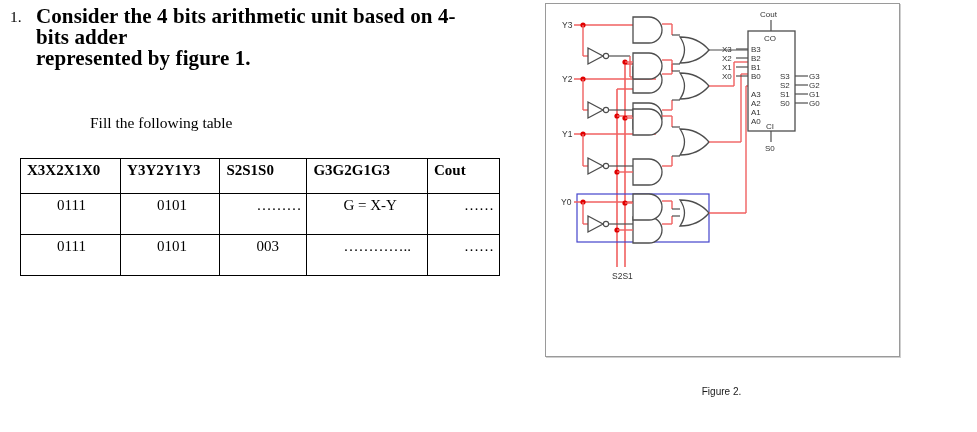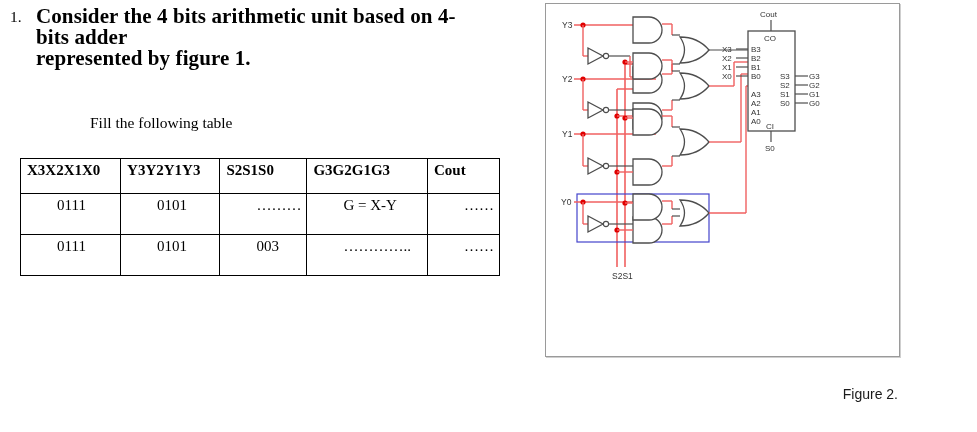--- a/index.html
+++ b/index.html
@@ -31,22 +31,22 @@
   .col-y{width:108px;}
   .col-s{width:62px;}
   .col-g{width:125px;}
   .col-c{width:50px;}
 
   
   #figure-pane{position:absolute;left:545px;top:3px;width:353px;height:352px;
                border:1px solid #9a9a9a;box-shadow:1px 1px 0 #cfcfcf;background:#fff;}
   #circuit-svg{display:block;}
   #figure-caption{position:absolute;left:545px;top:386px;width:353px;
-                  text-align:right;font-family:"Liberation Sans",sans-serif;
-                  font-size:14px;color:#1a1a1a;}
+                  text-align:center;font-family:"Liberation Sans",sans-serif;
+                  font-size:10px;color:#1a1a1a;}
 </style>
 </head>
 <body>
 
 <div id="left-pane">
 
   <div id="question-block">
     <div class="q-row">
       <div class="q-num">1.</div>
       <div class="q-text">Consider the 4 bits arithmetic unit  based on 4-bits adder</div>

